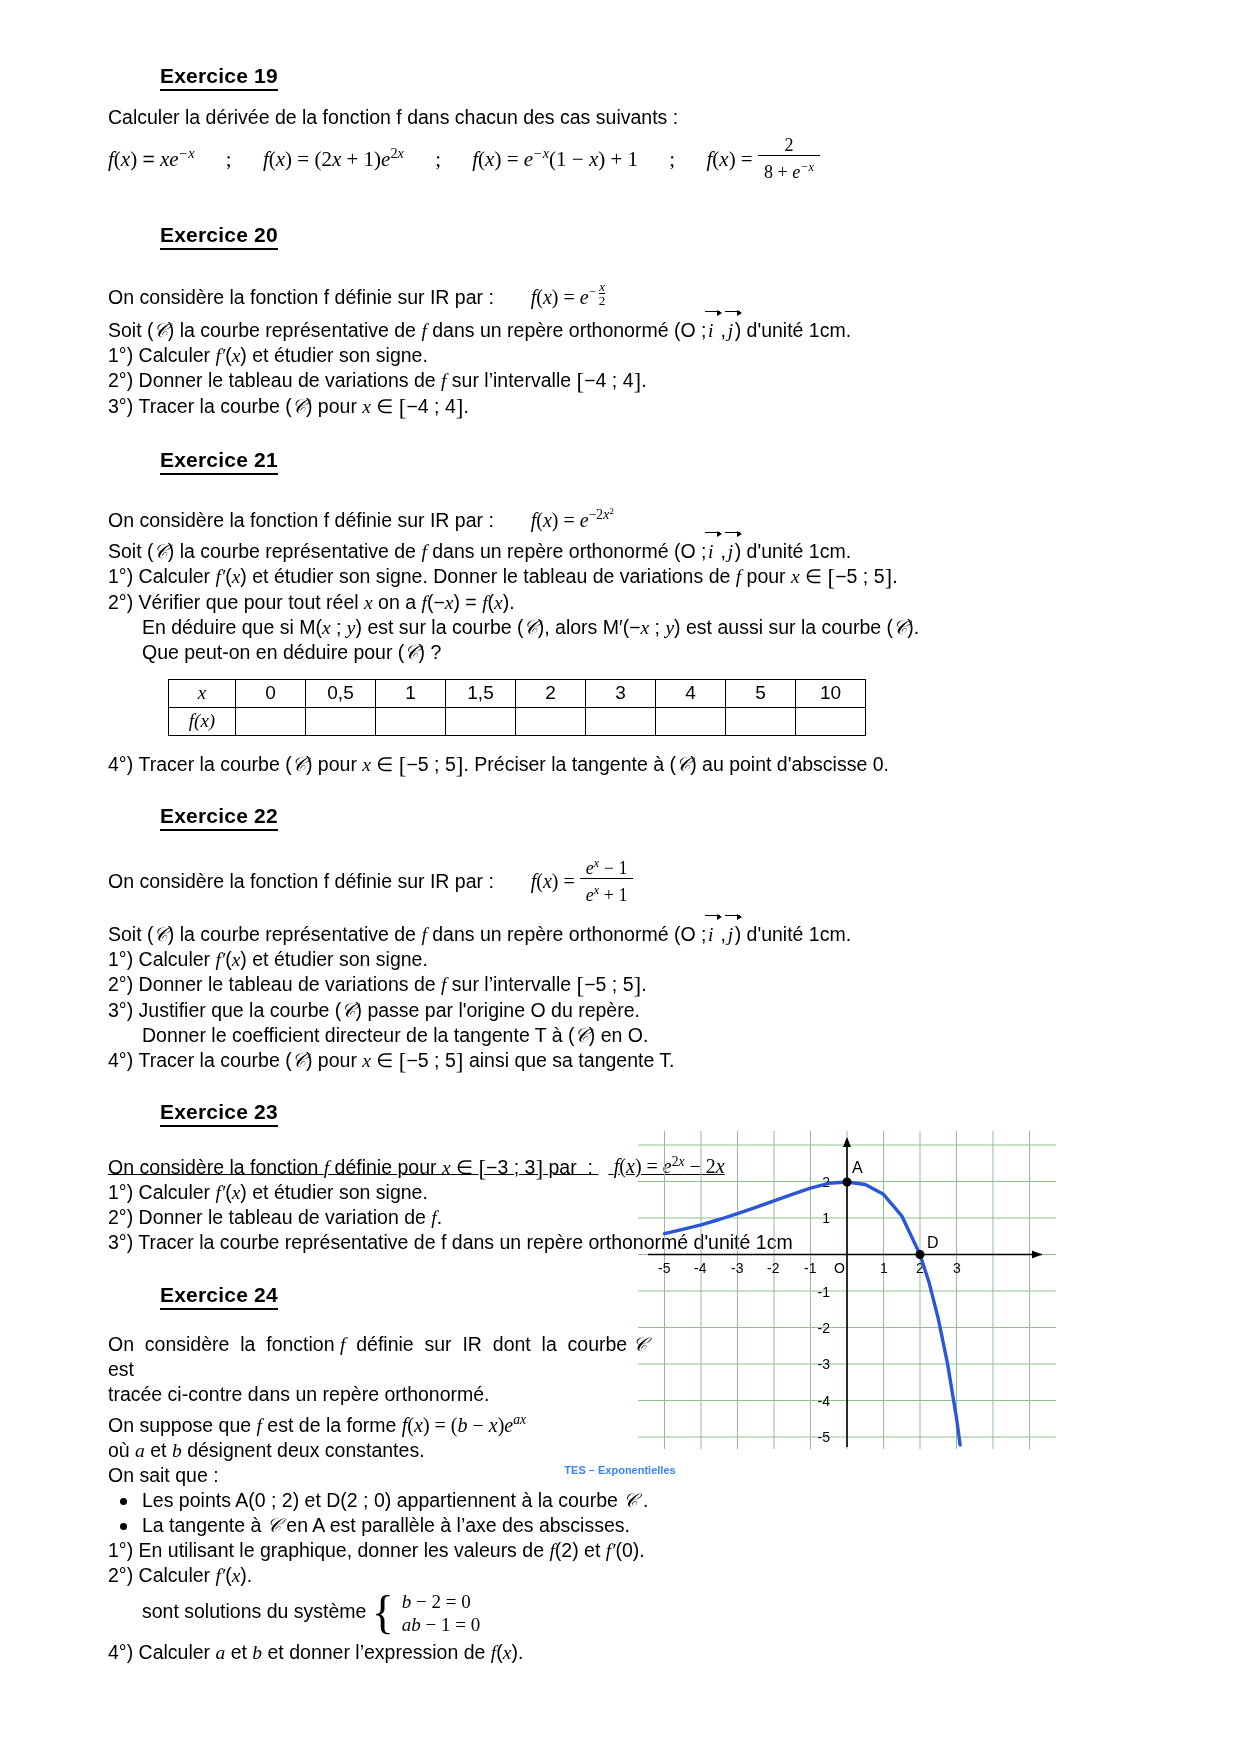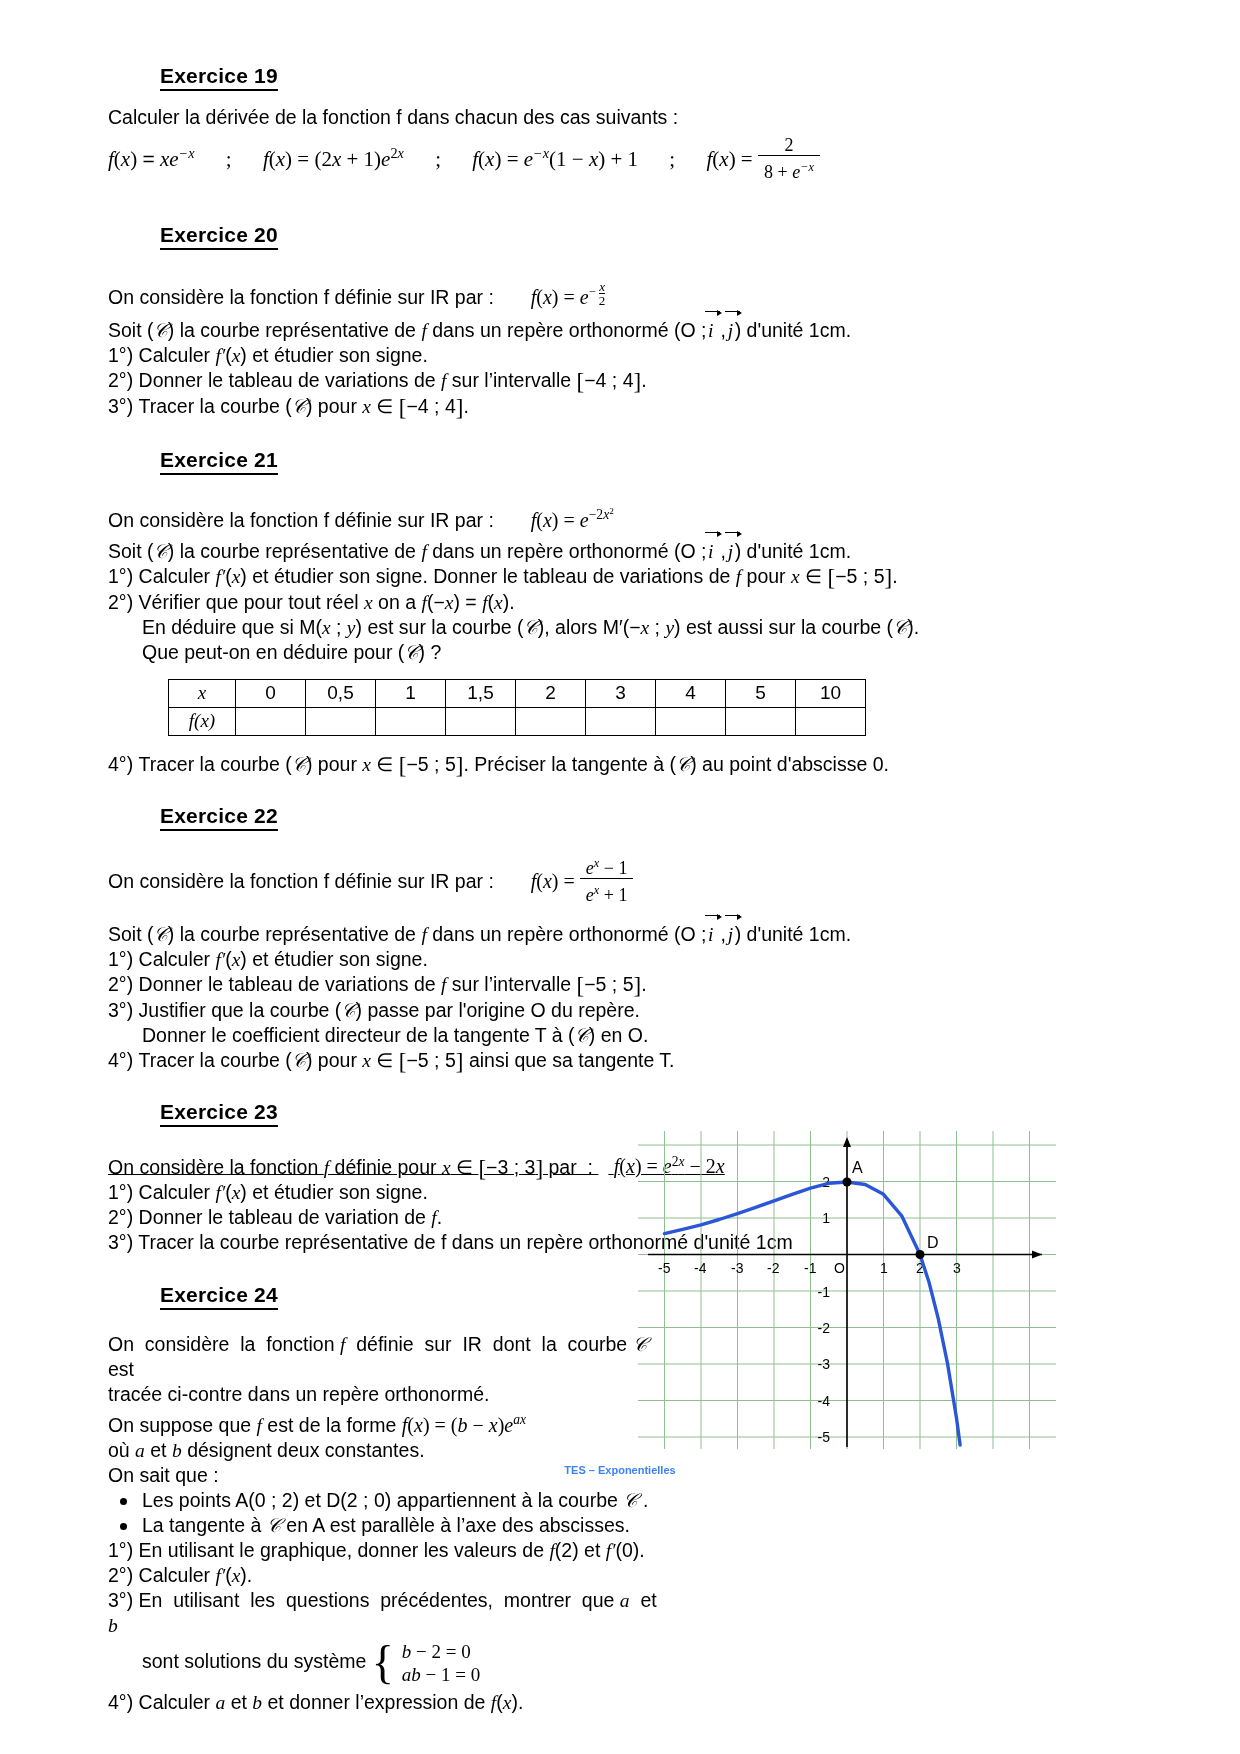--- a/index.html
+++ b/index.html
@@ -226,21 +226,20 @@
       <p class="line">où <span class="ital">a</span> et <span class="ital">b</span> désignent deux constantes.</p>
       <p class="line">On sait que :</p>
       <p class="line bullet">
         Les points A(0 ; 2) et D(2 ; 0) appartiennent à la courbe <span class="script">𝒞</span> .
       </p>
       <p class="line bullet">
         La tangente à <span class="script">𝒞</span> en A est parallèle à l’axe des abscisses.
       </p>
       <p class="line">1°)&nbsp;En utilisant le graphique, donner les valeurs de <span class="ital">f</span>(2) et <span class="ital">f′</span>(0).</p>
       <p class="line">2°)&nbsp;Calculer <span class="ital">f′</span>(<span class="ital">x</span>).</p>
-      <p class="line wrap">3°)&nbsp;En&nbsp; utilisant&nbsp; les&nbsp; questions&nbsp; précédentes,&nbsp; montrer&nbsp; que <span class="ital">a</span>&nbsp; et <span class="ital">b</span></p>
       <p class="line" style="margin-top:2px;">
         <span class="indent" style="display:inline-block;">sont solutions du système</span>
         <span class="sys">
           <span class="brace">{</span>
           <span class="row"><span class="ital">b</span> − 2 = 0</span>
           <span class="row"><span class="ital">ab</span> − 1 = 0</span>
         </span>
       </p>
       <p class="line" style="margin-top:4px;">4°)&nbsp;Calculer <span class="ital">a</span> et <span class="ital">b</span> et donner l’expression de <span class="ital">f</span>(<span class="ital">x</span>).</p>
     </div>

